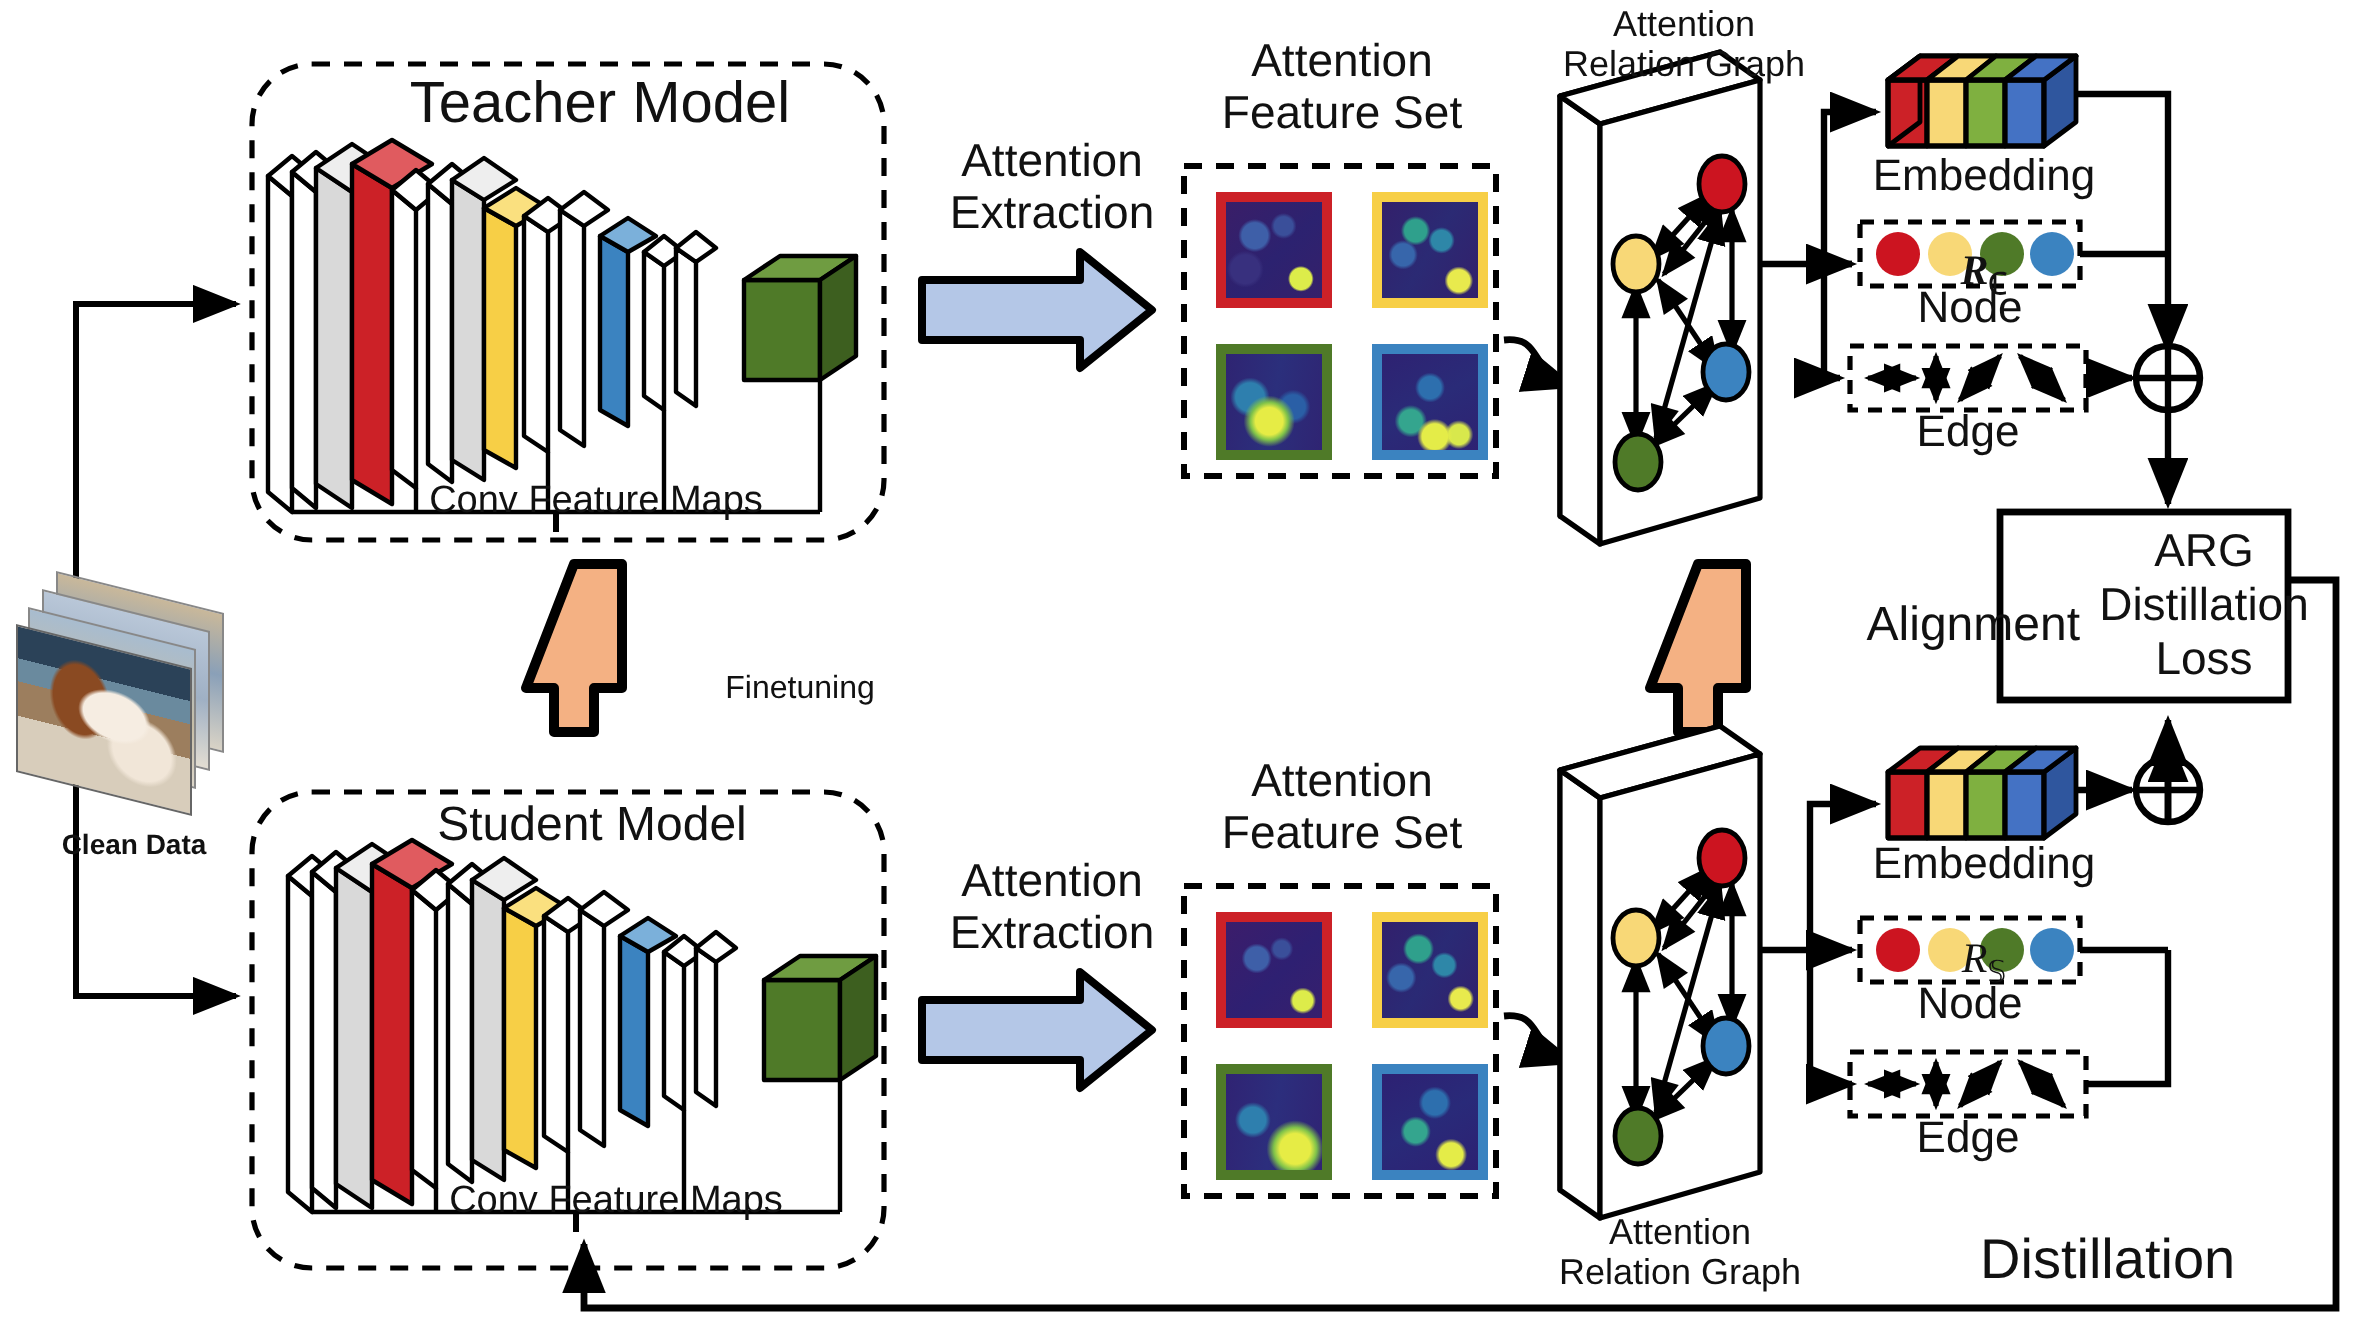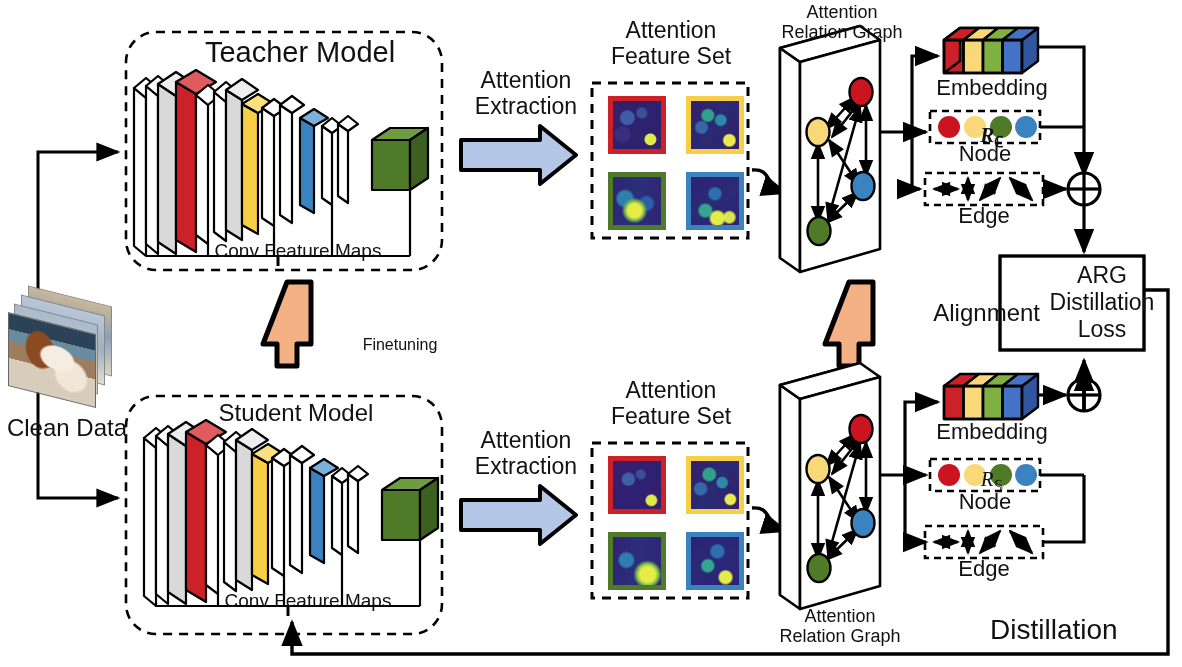--- a/index.html
+++ b/index.html
@@ -426,21 +426,21 @@
        background:linear-gradient(180deg,#a8bccf,#c6bda6 55%,#dcd6c9);border:1px solid #888;"></div>
   <div style="position:absolute;left:0px;top:27px;width:86px;height:72px;transform:skewY(14deg);
        border:1px solid #666;overflow:hidden;
        background:
         radial-gradient(ellipse 30% 26% at 56% 46%, #f6ede2 0 60%, rgba(0,0,0,0) 70%),
         radial-gradient(ellipse 22% 34% at 36% 40%, #8a4a22 0 70%, rgba(0,0,0,0) 80%),
         radial-gradient(ellipse 26% 30% at 72% 66%, #f1e6d8 0 65%, rgba(0,0,0,0) 78%),
         linear-gradient(180deg,#2b4258 0 22%, #6a8a9e 22% 38%, #9c7e5e 38% 62%, #d8cdbb 62% 100%);"></div>
 </div>
 
-<div class="lab" style="left:0px;top:415px;width:134px;font-size:24px;">Clean Data</div>
+<div class="lab" style="left:0px;top:415px;width:134px;font-size:14px;font-weight:bold;">Clean Data</div>
 
 <div class="lab" style="left:200px;top:36px;width:200px;font-size:29px;">Teacher Model</div>
 
 <div class="lab" style="left:168px;top:240px;width:260px;font-size:19px;">Conv Feature Maps</div>
 
 <div class="lab" style="left:196px;top:400px;width:200px;font-size:24px;">Student Model</div>
 
 <div class="lab" style="left:178px;top:590px;width:260px;font-size:19px;">Conv Feature Maps</div>
 
 <div class="lab" style="left:456px;top:68px;width:140px;font-size:23px;">Attention

